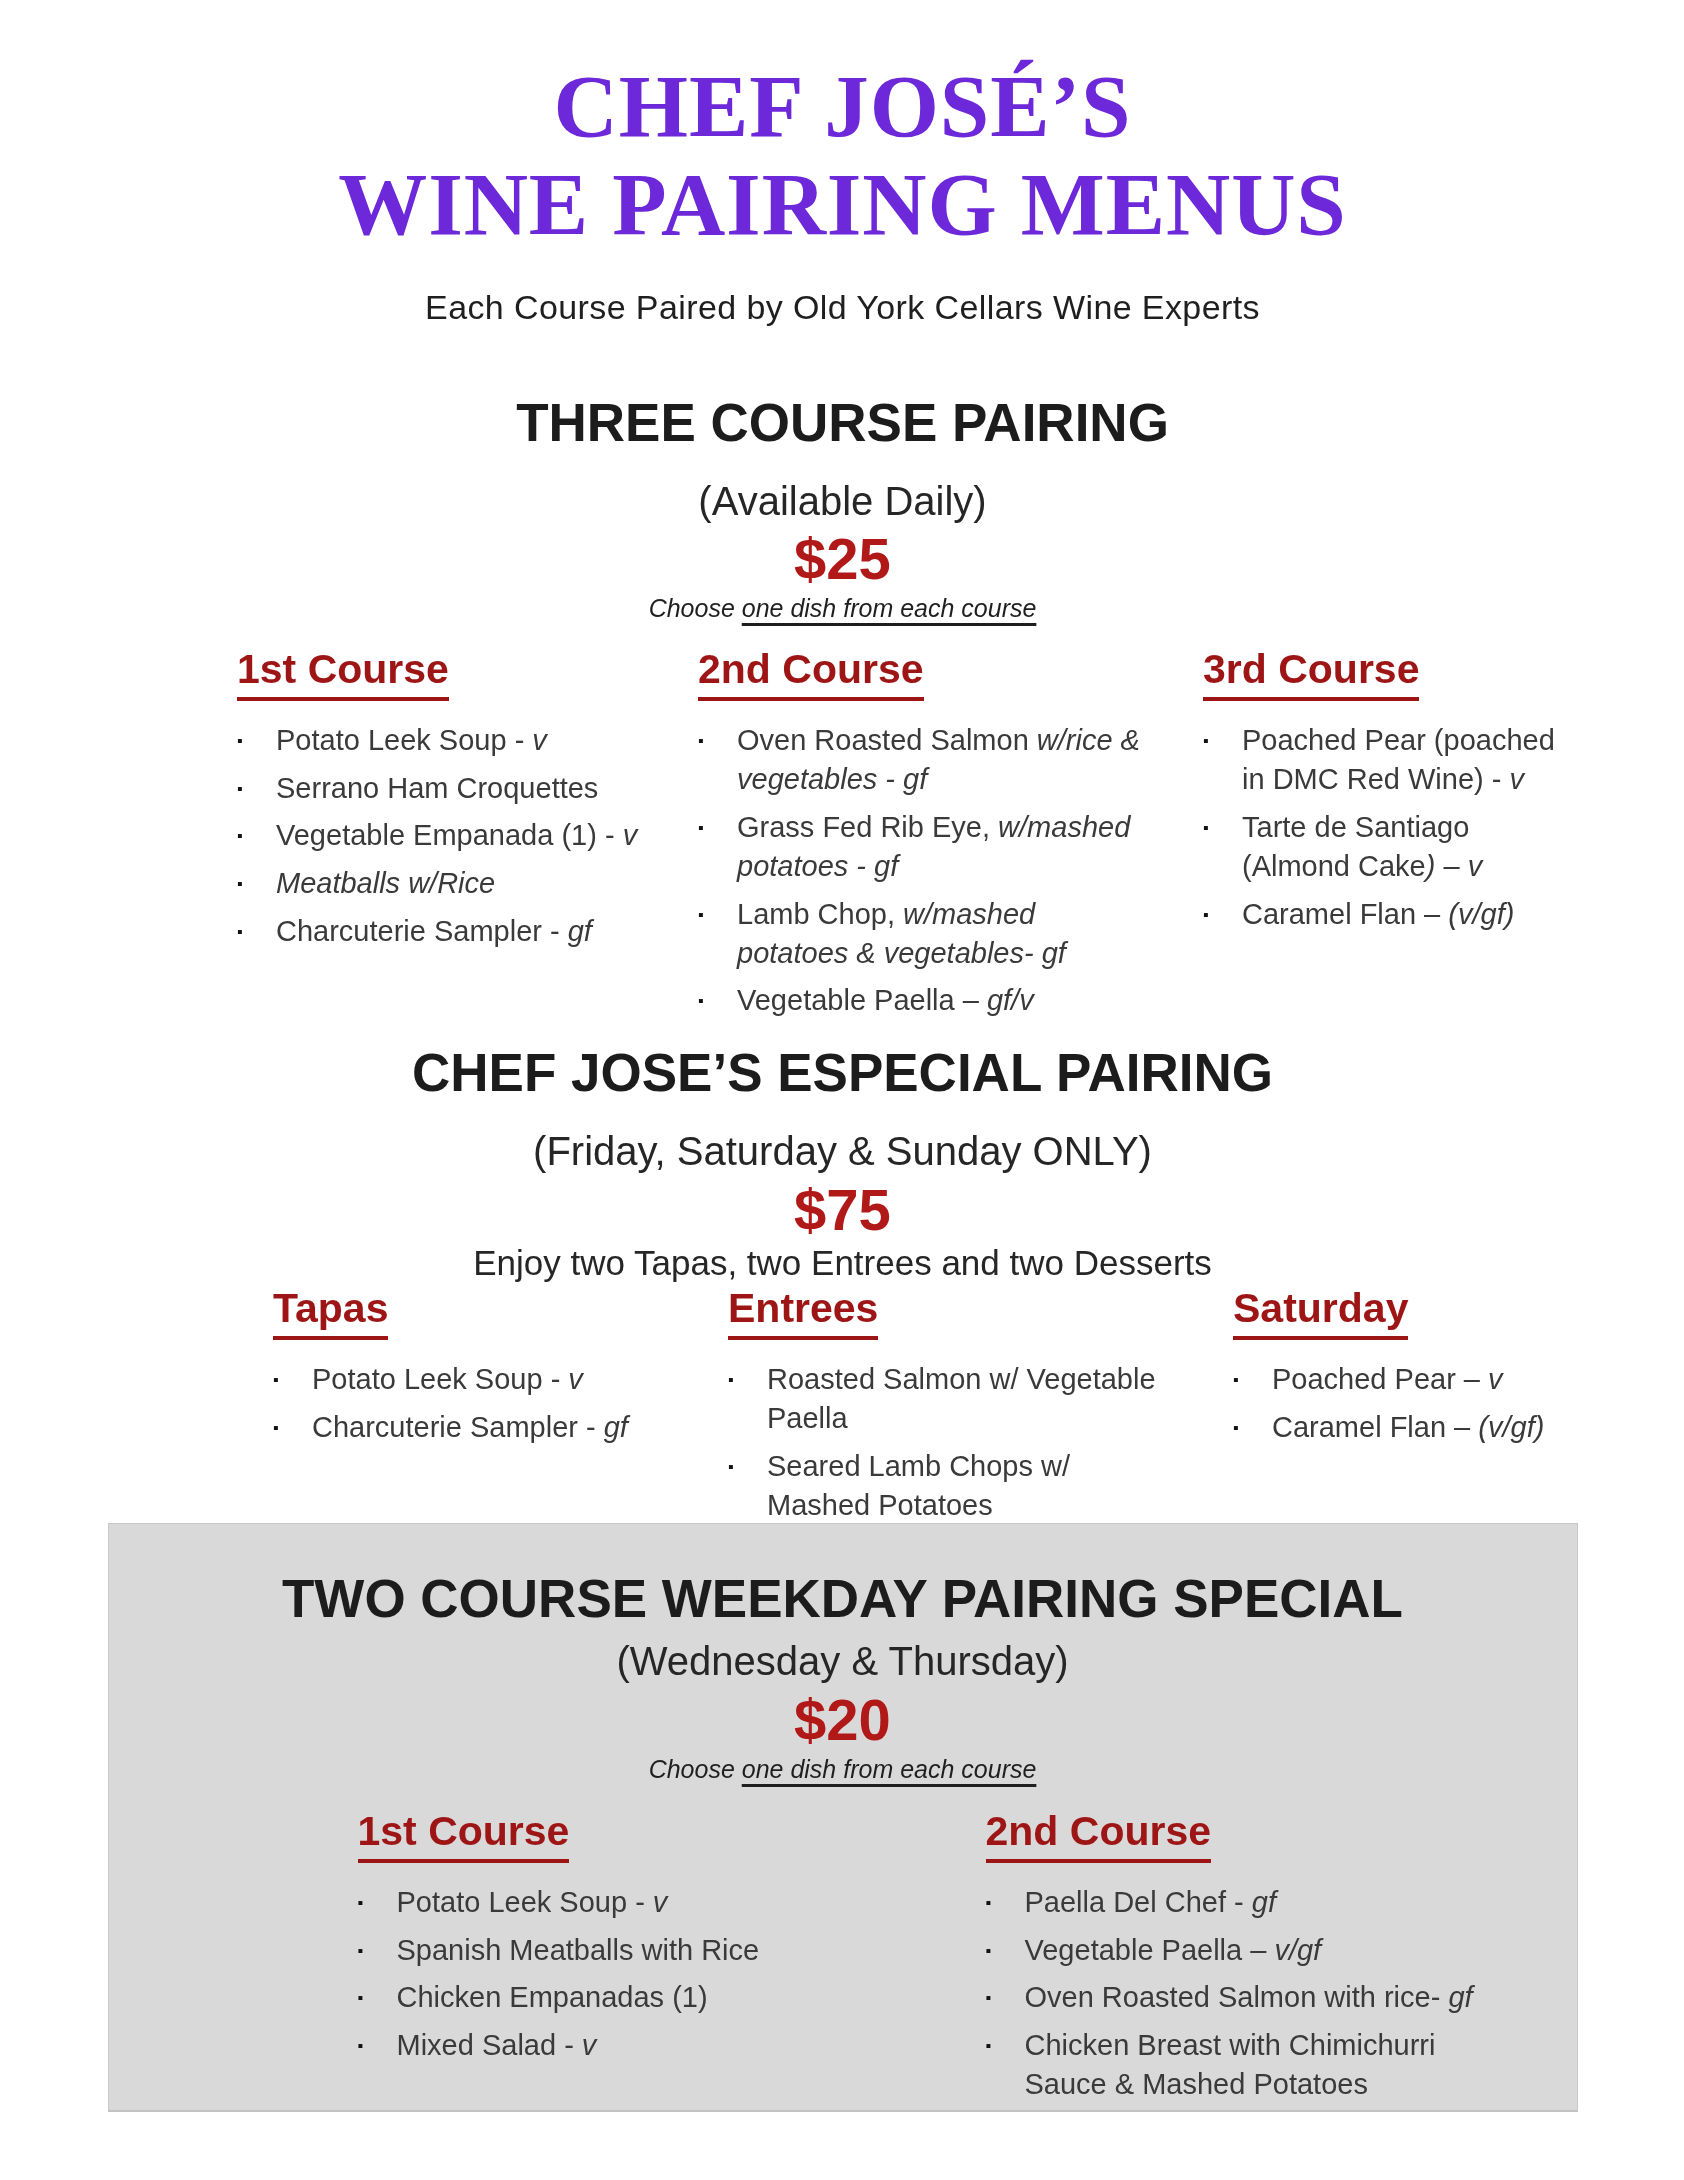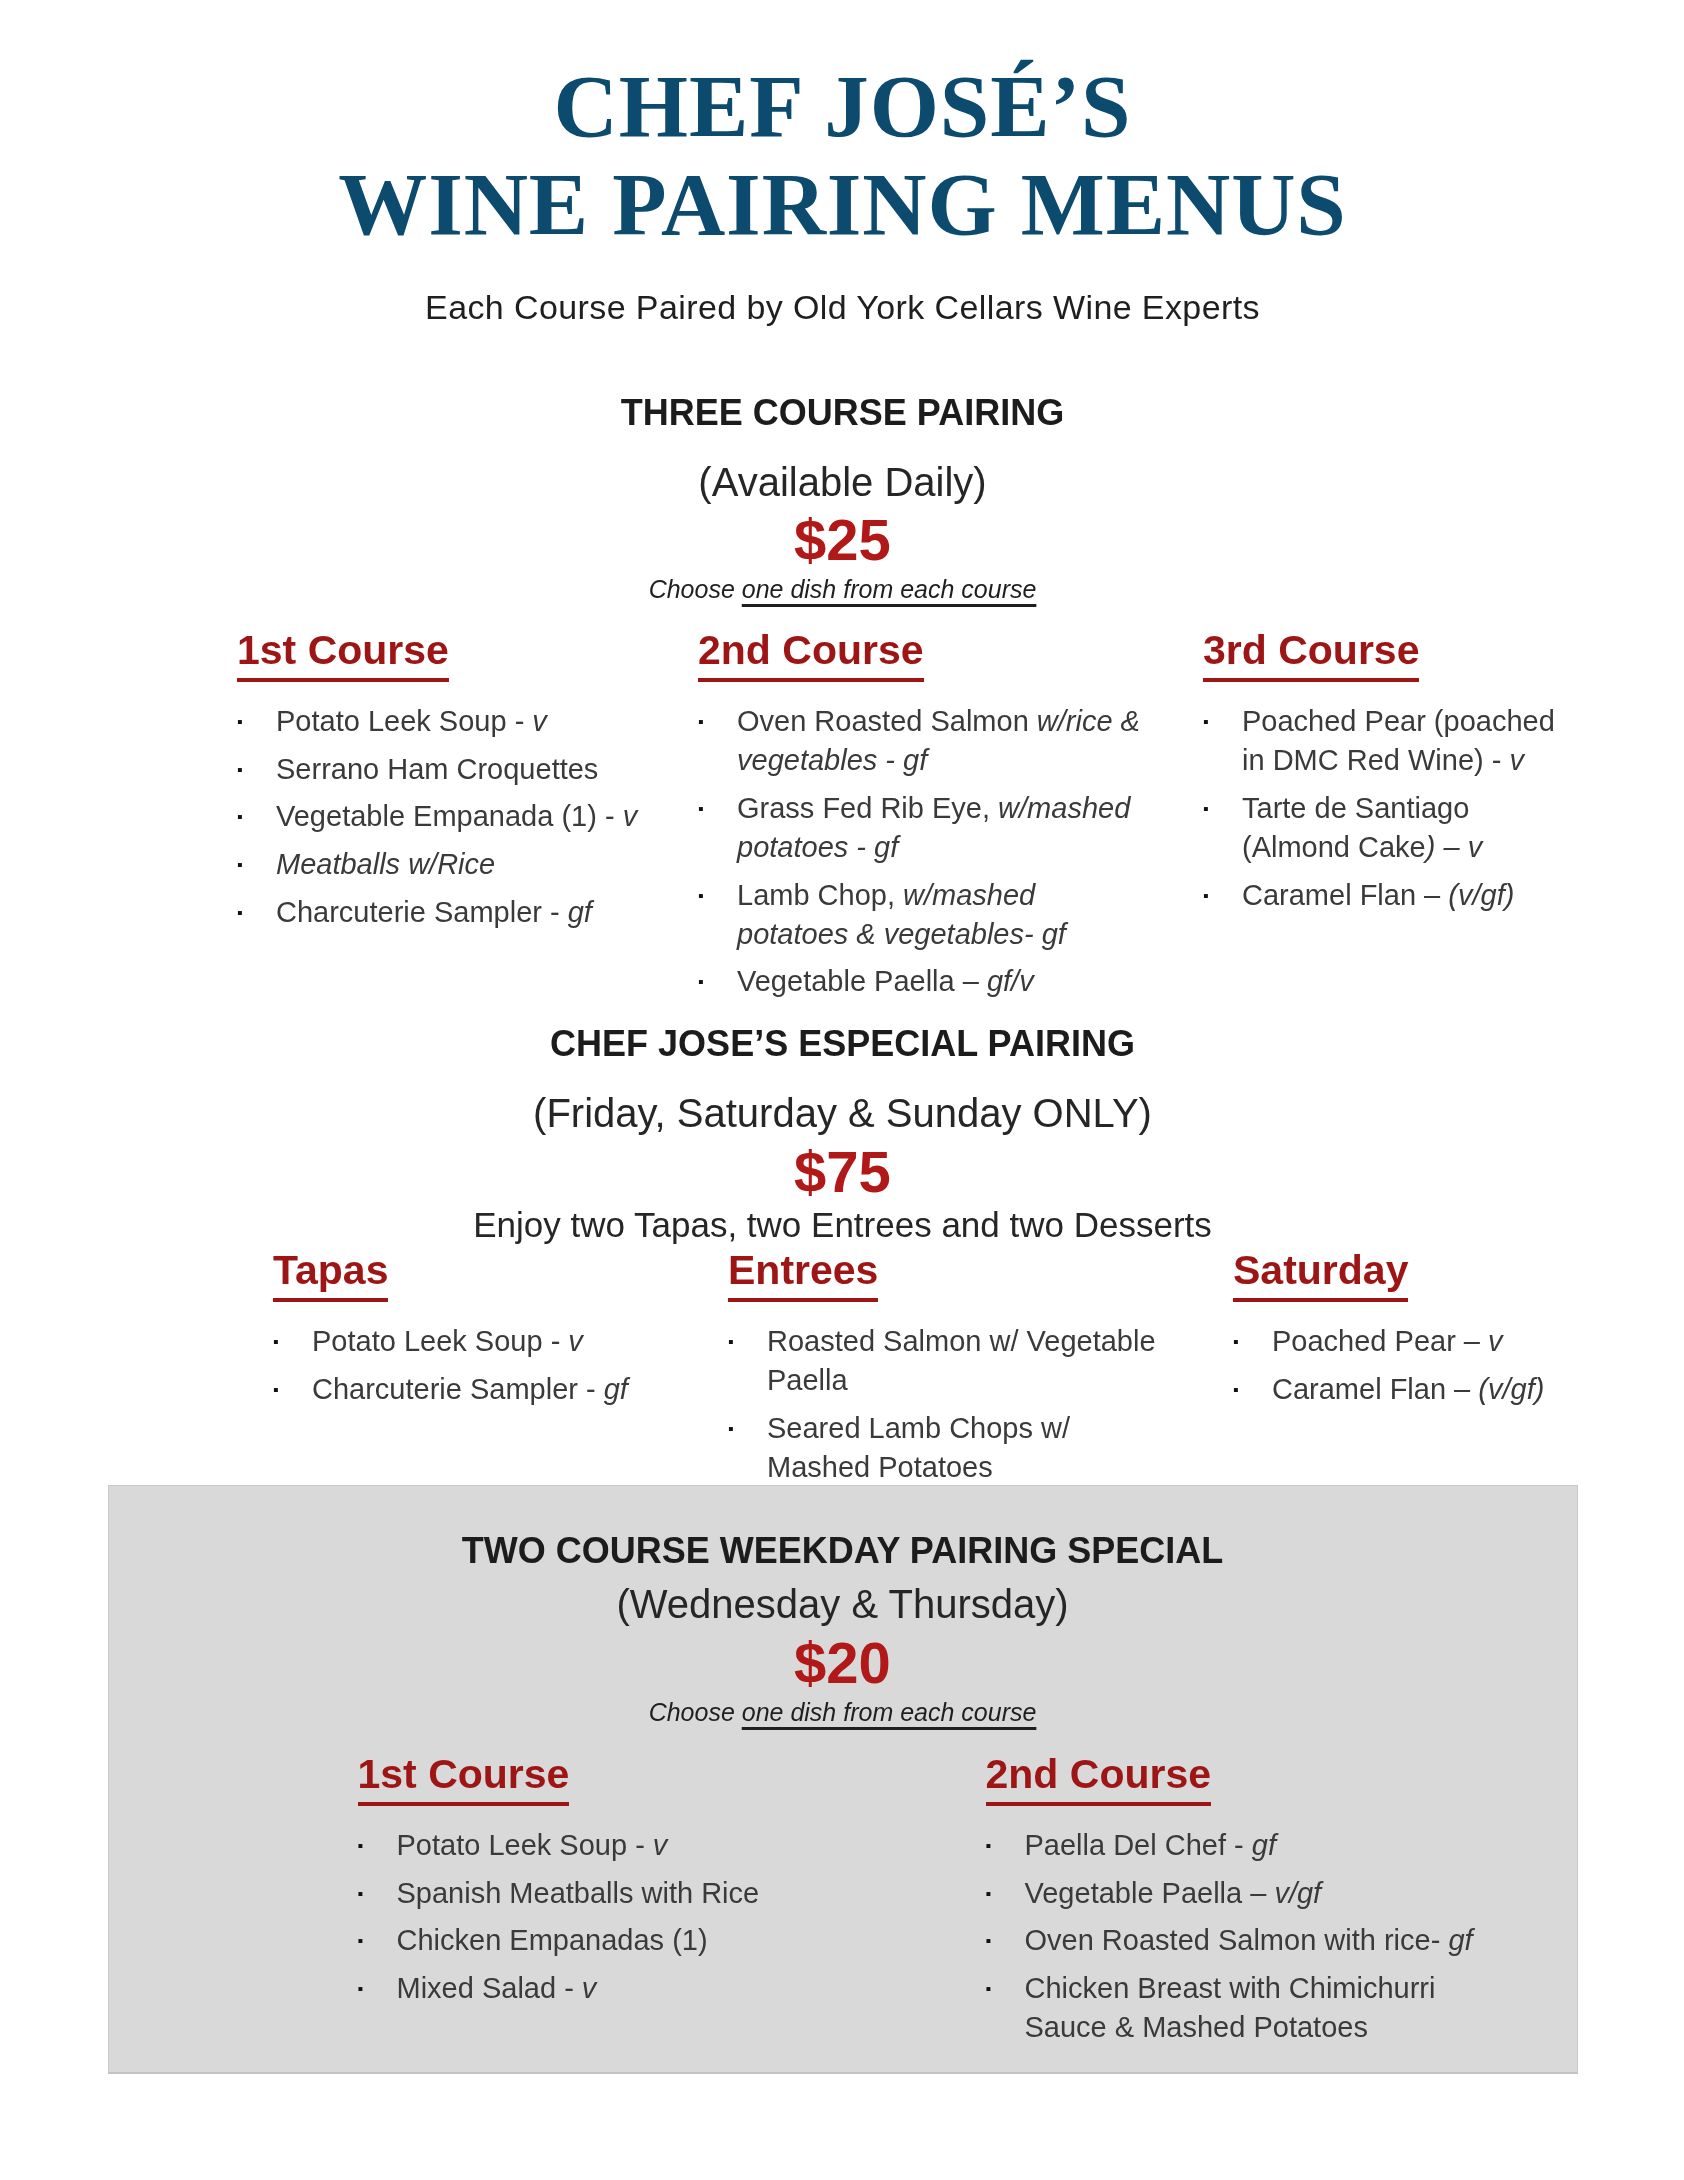--- a/index.html
+++ b/index.html
@@ -16,35 +16,35 @@
   }
   .center { text-align: center; }
 
   
   .title {
     margin: 0;
     font-family: "Liberation Serif", serif;
     font-weight: 700;
     font-size: 89px;
     line-height: 1.1;
-    color: #0c4a6e;
+    color: #6d28d9;
     letter-spacing: 0.9px;
   }
   .title span { display: block; }
   .subtitle {
     margin: 34px 0 0 0;
     font-size: 34px;
     letter-spacing: 0.4px;
     color: #1f1f1f;
   }
 
   
   .sec-heading {
     margin: 0;
-    font-size: 36px;
+    font-size: 53px;
     font-weight: 700;
     color: #1c1c1c;
     letter-spacing: 0px;
   }
   .avail { margin: 26px 0 0 0; font-size: 40px; color: #262626; }
   .price { margin: 1.7px 0 0 0; font-size: 58px; font-weight: 700; color: #B11818; }
   .note  { margin: 1.7px 0 0 0; font-size: 25px; font-style: italic; color: #1f1f1f; }
   .note .u {
     text-decoration: underline;
     text-decoration-thickness: 2.6px;

